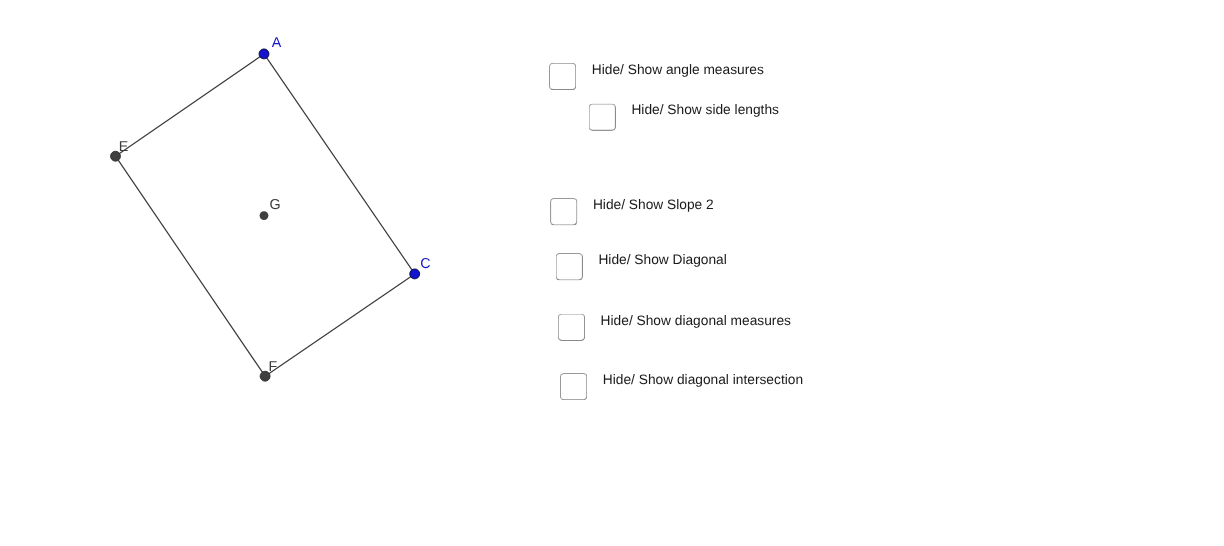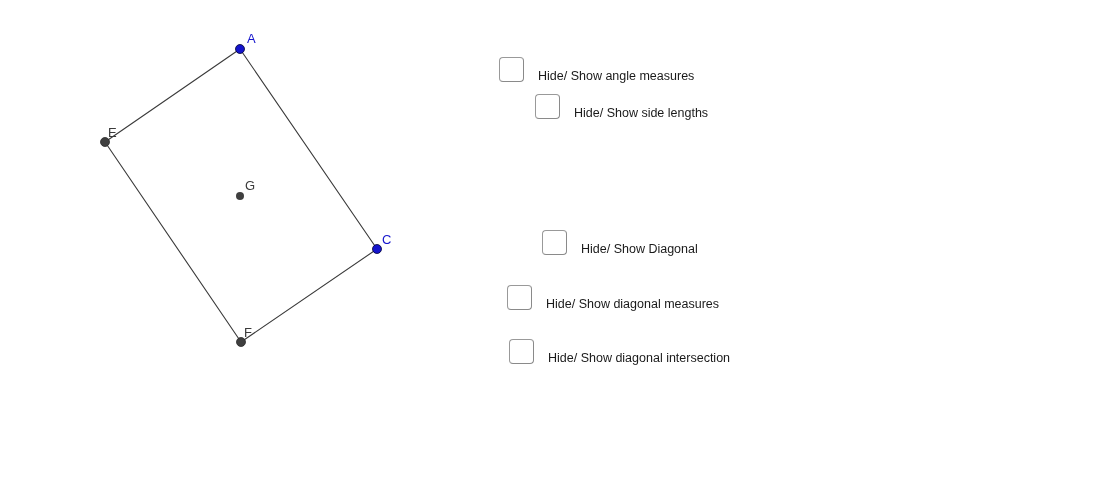--- a/index.html
+++ b/index.html
@@ -45,21 +45,21 @@
   #checkbox-panel {
     position: absolute;
     top: 0;
     left: 470px;
     width: 643px;
     height: 496px;
   }
   .checkbox-row {
     position: absolute;
     display: flex;
-    align-items: flex-end;
+    align-items: flex-start;
     white-space: nowrap;
   }
   .checkbox-box {
     width: 25px;
     height: 25px;
     box-sizing: border-box;
     border: 1px solid #999999;
     border-right-color: #8a8a8a;
     border-bottom-color: #8a8a8a;
     border-radius: 4px;
@@ -103,21 +103,25 @@
 
   <div id="checkbox-panel">
       <div class="checkbox-row" style="left: 29px; top: 57px;">
         <div class="checkbox-box" role="checkbox" aria-checked="false"></div>
         <span class="checkbox-label">Hide/ Show angle measures</span>
       </div>
       <div class="checkbox-row" style="left: 29px; top: 94px; margin-left: 36px;">
         <div class="checkbox-box" role="checkbox" aria-checked="false"></div>
         <span class="checkbox-label">Hide/ Show side lengths</span>
       </div>
-      <div class="checkbox-row" style="left: 35px; top: 230px; margin-left: 37px;">
+      <div class="checkbox-row" style="left: 30px; top: 180px;">
+        <div class="checkbox-box" role="checkbox" aria-checked="false"></div>
+        <span class="checkbox-label">Hide/ Show Slope 2</span>
+      </div>
+      <div class="checkbox-row" style="left: 35px; top: 230px;">
         <div class="checkbox-box" role="checkbox" aria-checked="false"></div>
         <span class="checkbox-label">Hide/ Show Diagonal</span>
       </div>
       <div class="checkbox-row" style="left: 37px; top: 285px;">
         <div class="checkbox-box" role="checkbox" aria-checked="false"></div>
         <span class="checkbox-label">Hide/ Show diagonal measures</span>
       </div>
       <div class="checkbox-row" style="left: 39px; top: 339px;">
         <div class="checkbox-box" role="checkbox" aria-checked="false"></div>
         <span class="checkbox-label">Hide/ Show diagonal intersection</span>

